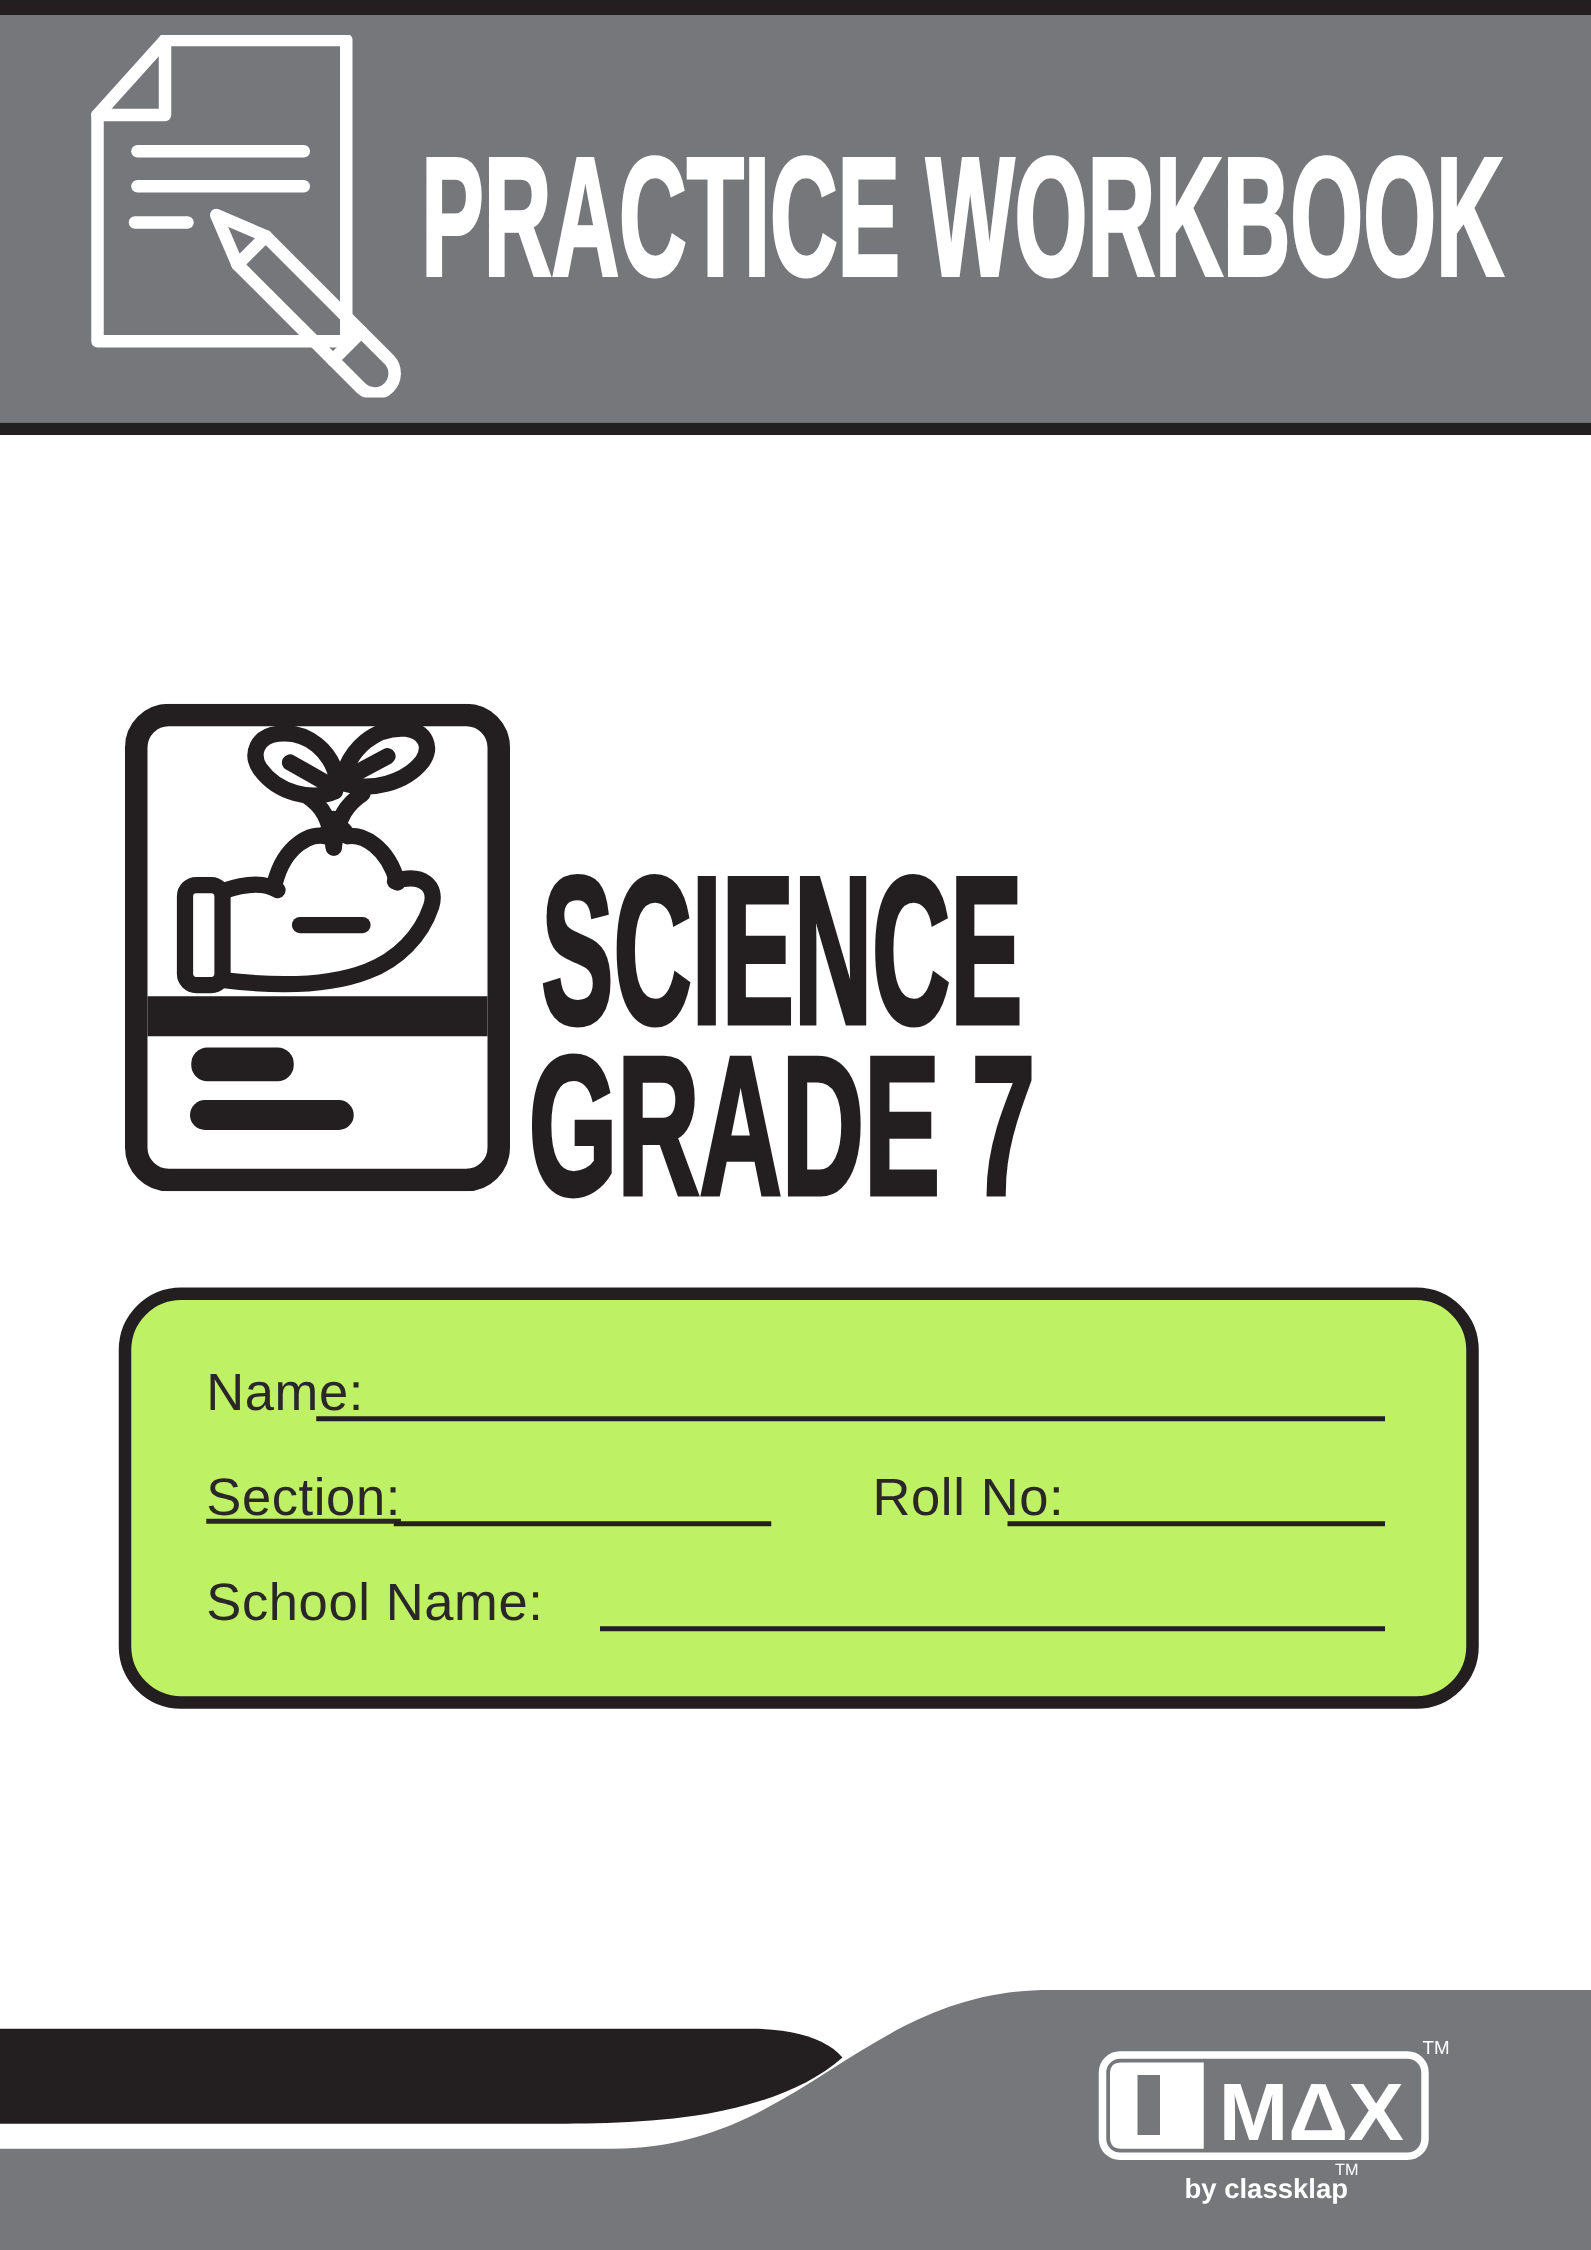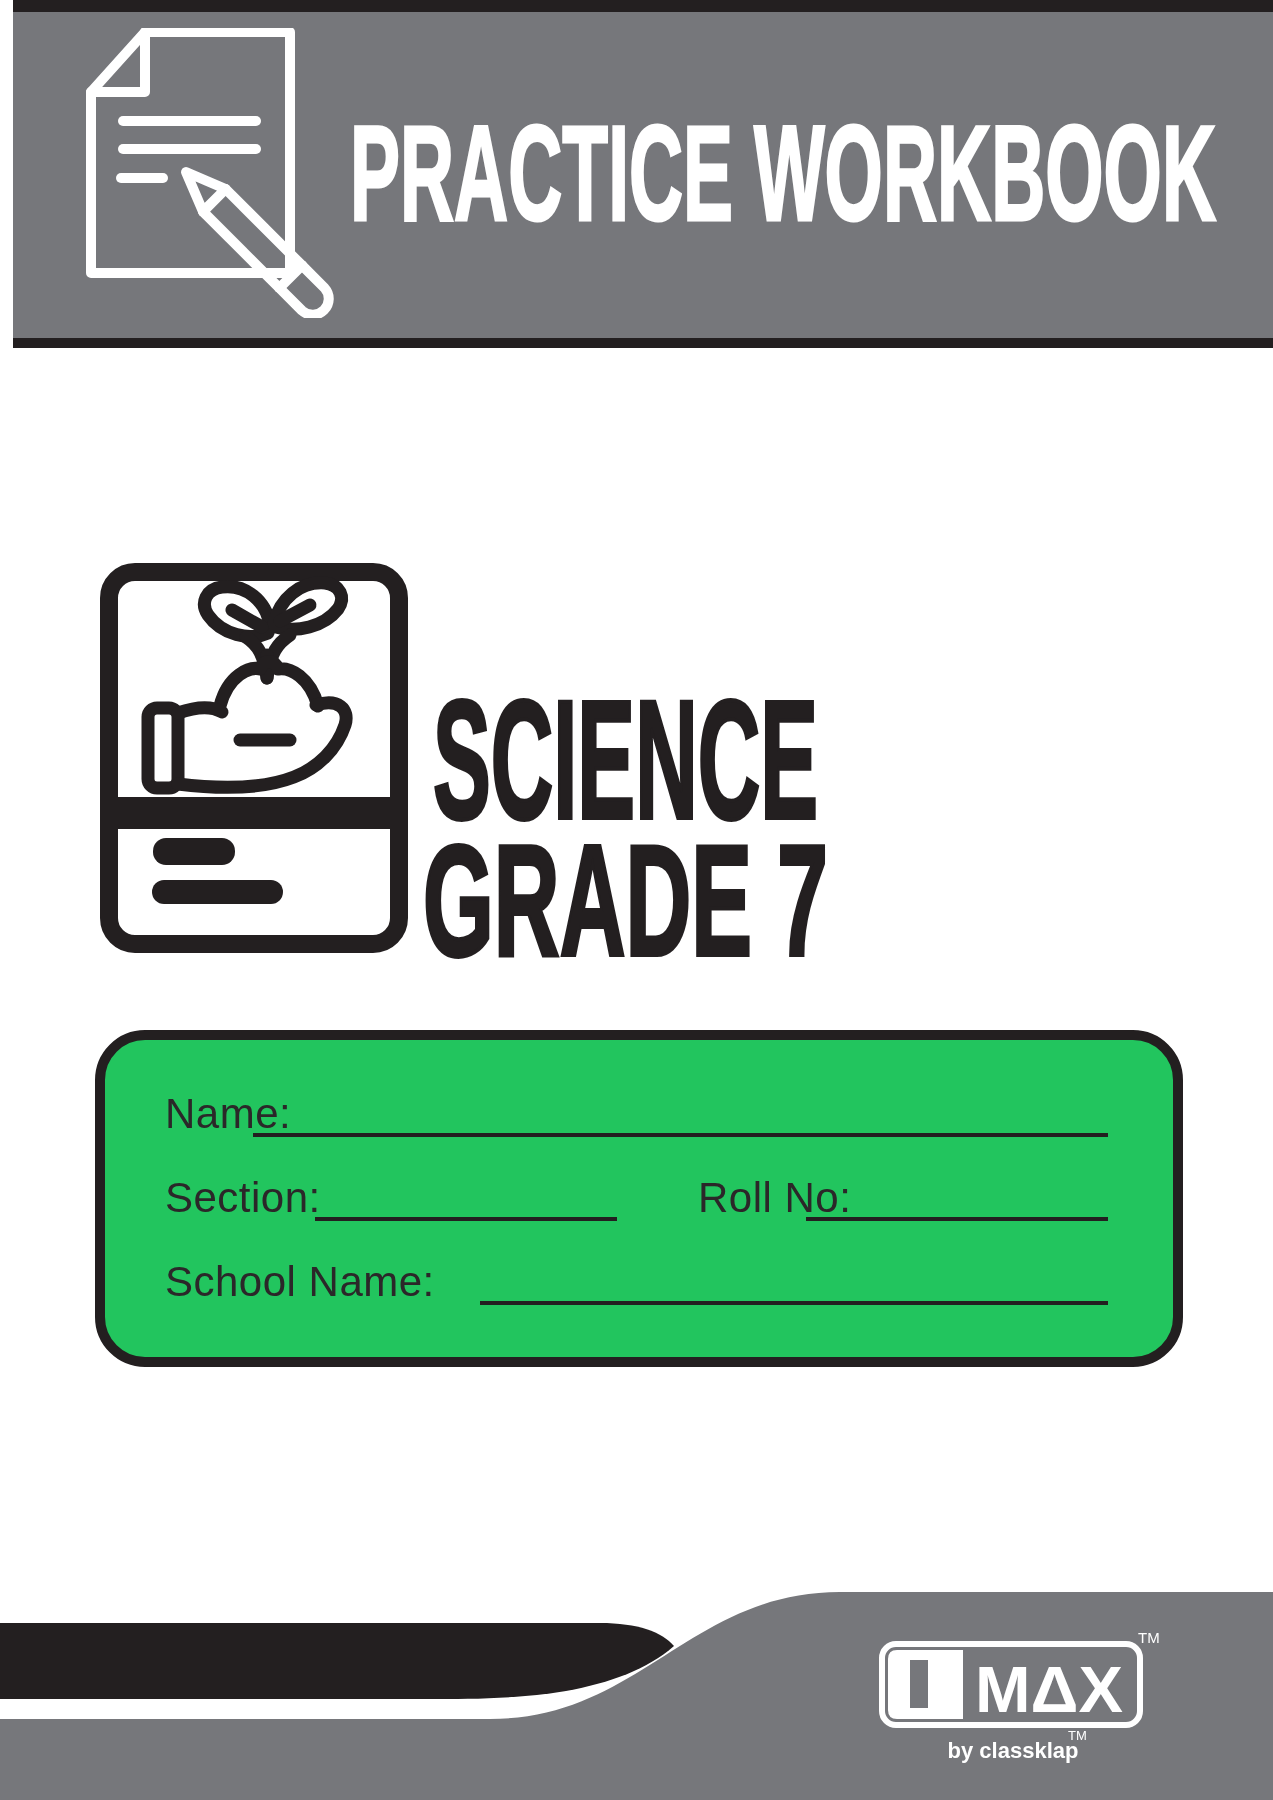--- a/index.html
+++ b/index.html
@@ -1,31 +1,31 @@
 <!DOCTYPE html>
 <html><head>
 <meta charset="utf-8">
 <style>
   html,body{margin:0;padding:0;background:#ffffff;}
   #page{position:relative;width:1273px;height:1800px;background:#ffffff;overflow:hidden;
         font-family:"Liberation Sans",sans-serif;}
   
-  #header{position:absolute;left:13px;top:0;width:1169px;height:348px;}
+  #header{position:absolute;left:0;top:0;width:1169px;height:348px;}
   .strip{position:absolute;left:0;width:1273px;background:#231f20;}
   #strip-top{top:0;height:12px;}
   #strip-bottom{top:338px;height:10px;}
   #gray-band{position:absolute;left:0;top:12px;width:1273px;height:326px;background:#76777b;}
   #header-icon{position:absolute;left:65px;top:28px;}
   #title-svg{position:absolute;left:0;top:0;}
   
   #cover-svg{position:absolute;left:0;top:0;}
   #book-icon{position:absolute;left:100px;top:563px;}
   
   #form-box{position:absolute;left:95px;top:1030px;width:1068px;height:317px;
-            border:10px solid #231f20;border-radius:50px;background:#22c55e;}
+            border:10px solid #231f20;border-radius:50px;background:#bef264;}
   .f-label{position:absolute;font-size:42px;color:#2b2729;letter-spacing:0.5px;}
   .f-line{position:absolute;height:4px;background:#231f20;}
   
   #footer-svg{position:absolute;left:0;top:1380px;}
 </style>
 </head>
 <body>
 
 <div id="page">
 
@@ -84,21 +84,21 @@
 
   <svg id="cover-svg" width="1273" height="1000" viewBox="0 0 1273 1000">
     <text x="433" y="818" font-family="Liberation Sans, sans-serif" font-weight="bold" font-size="168" fill="#231f20" stroke="#231f20" stroke-width="4" textLength="385" lengthAdjust="spacingAndGlyphs">SCIENCE</text>
     <text x="423" y="955" font-family="Liberation Sans, sans-serif" font-weight="bold" font-size="158" fill="#231f20" stroke="#231f20" stroke-width="4" textLength="405" lengthAdjust="spacingAndGlyphs">GRADE 7</text>
   </svg>
 
   <div id="form-box">
     <span class="f-label" style="left:60px;top:50px;">Name:</span>
     <div class="f-line" style="left:148px;top:93px;width:855px;"></div>
 
-    <span class="f-label" style="left:60px;top:134px;">Section:</span>
+    <span class="f-label" style="left:60px;top:134px;text-decoration:underline;">Section:</span>
     <div class="f-line" style="left:210px;top:177px;width:302px;"></div>
 
     <span class="f-label" style="left:557px;top:134px;margin-left:36px;">Roll No:</span>
     <div class="f-line" style="left:701px;top:177px;width:302px;"></div>
 
     <span class="f-label" style="left:60px;top:218px;">School Name:</span>
     <div class="f-line" style="left:375px;top:261px;width:628px;"></div>
   </div>
 
   <svg id="footer-svg" width="1273" height="420" viewBox="0 0 1273 420">

